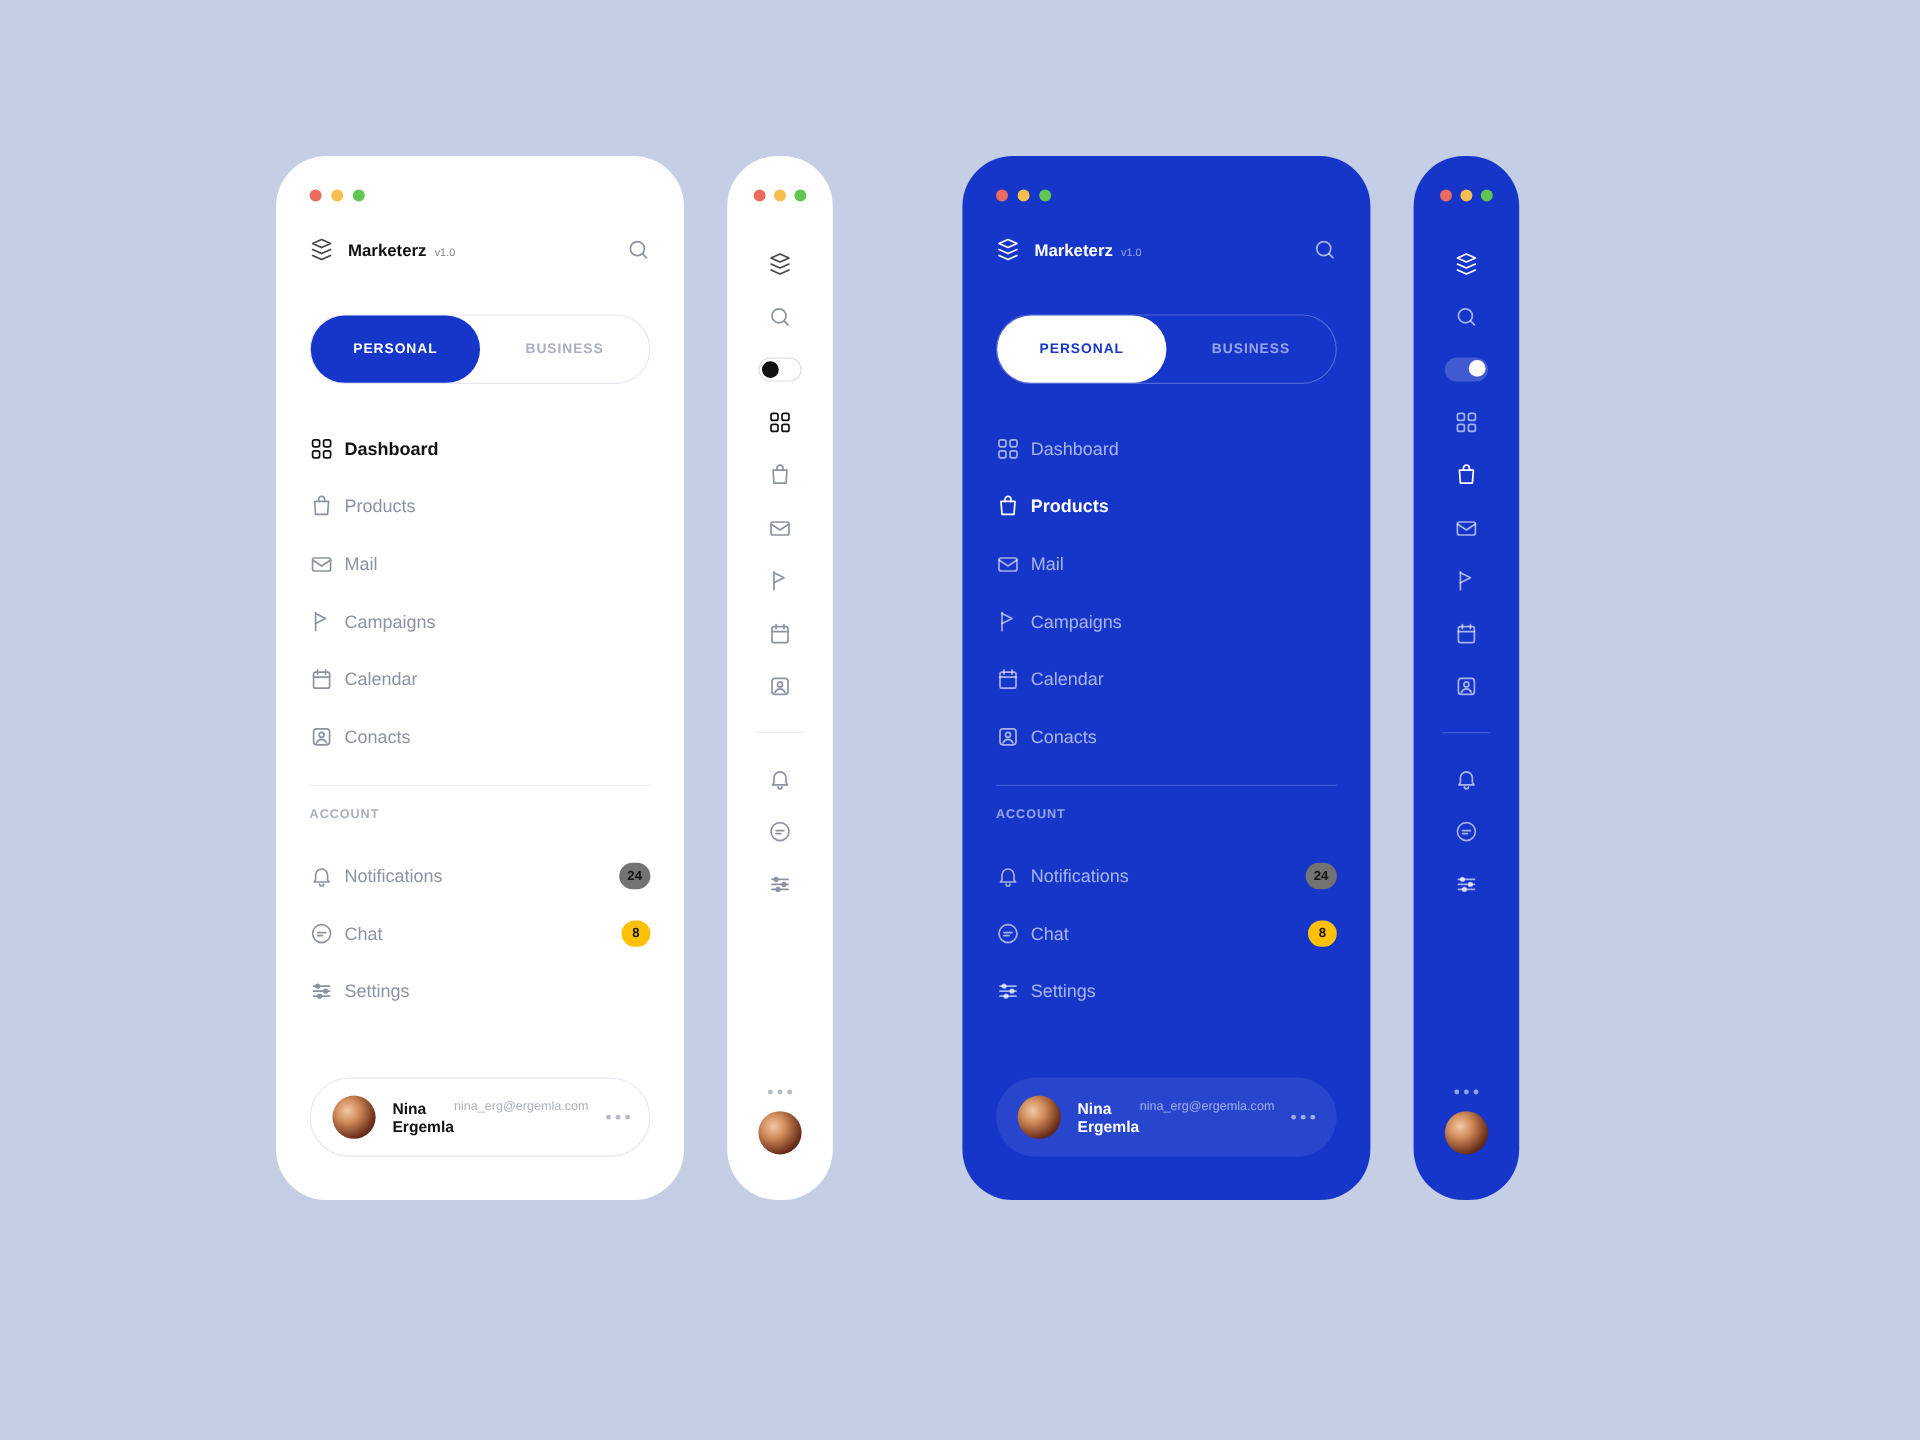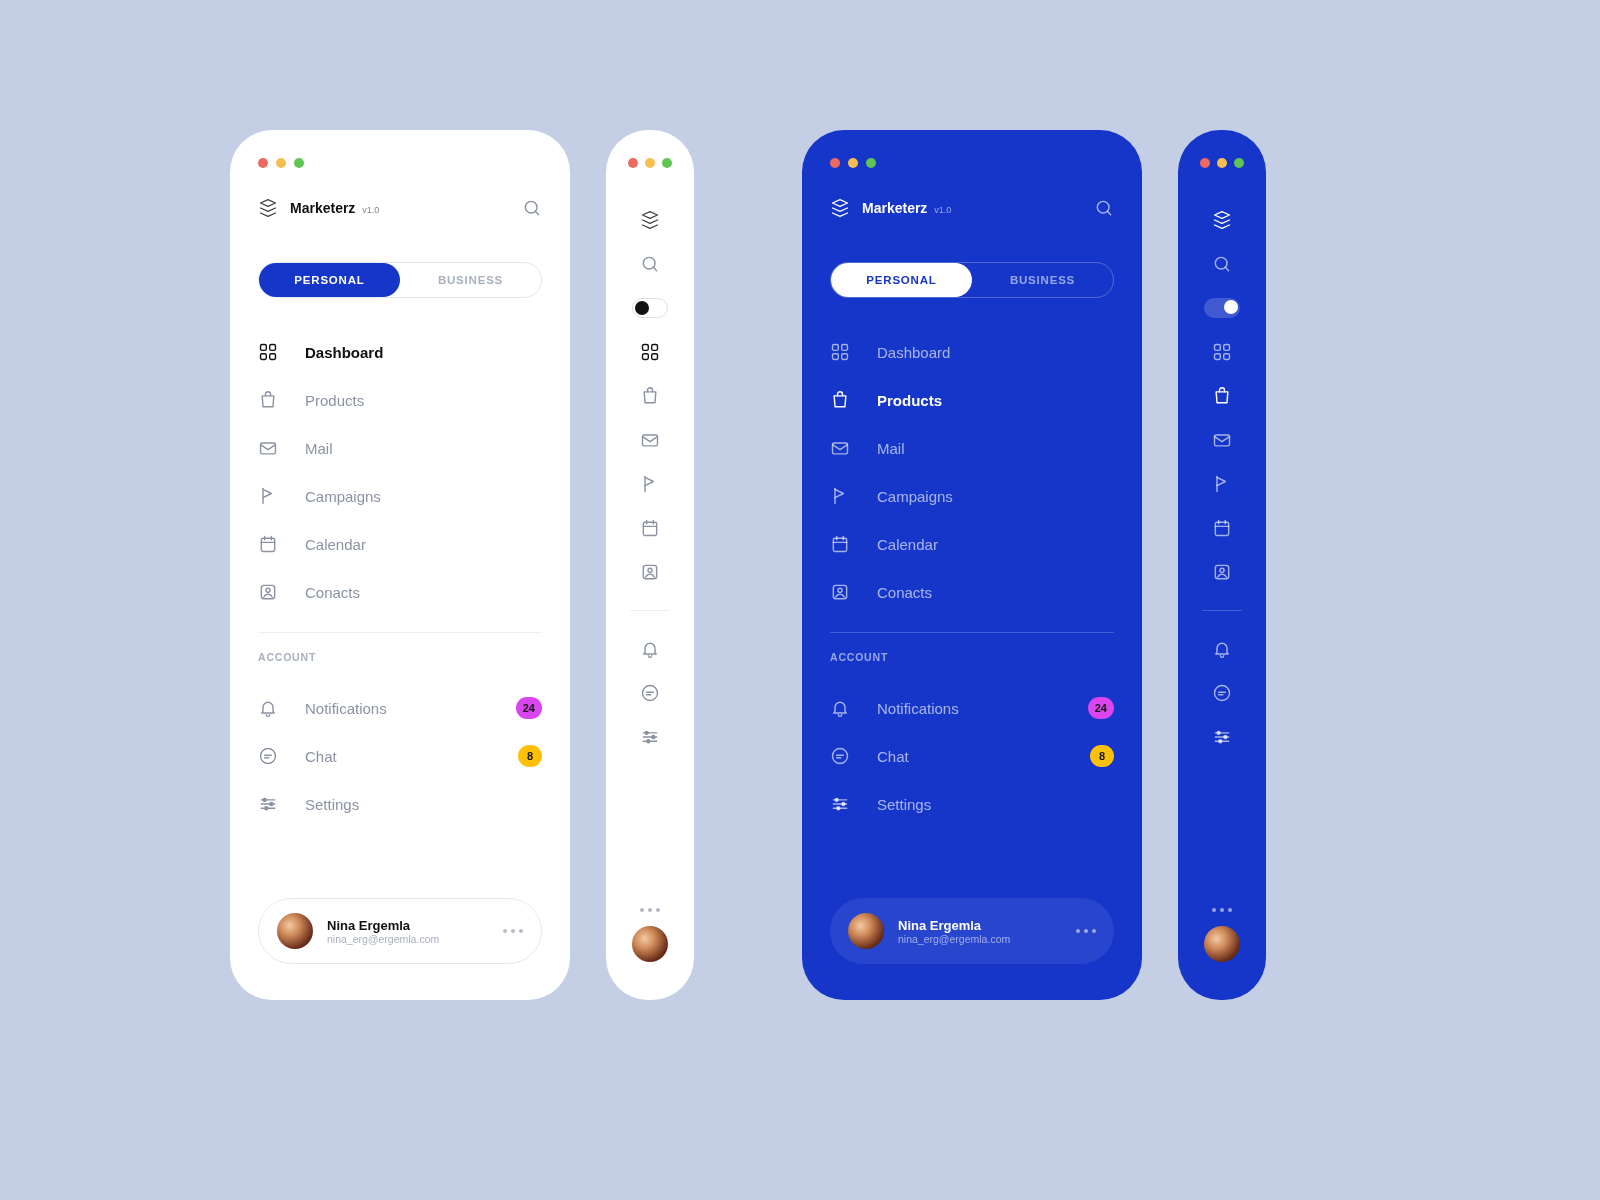--- a/index.html
+++ b/index.html
@@ -35,54 +35,54 @@
 .narrow .traffic { margin-left:0; justify-content: center; width:100%; gap:7px; }
 .dot { width:10px; height:10px; border-radius:50%; }
 .red{background:#ED6A5E;} .yellow{background:#F5BF4F;} .green{background:#61C554;}
 
 .brand-row { display:flex; align-items:center; justify-content:space-between; margin-bottom:44px; }
 .brand { display:flex; align-items:center; gap:12px; }
 .brand-name { font-size:14px; font-weight:600; }
 .brand-ver { font-size:9px; font-weight:400; opacity:.55; margin-left:3px; }
 .light .brand-name{ color:#111; } .dark .brand-name{ color:#fff; }
 
-.tabs { display:flex; border-radius:999px; padding:0; margin-bottom:30px; width:100%; height:36px; position:relative; }
+.tabs { display:flex; border-radius:999px; padding:0; margin-bottom:30px; width:100%; height:58px; position:relative; }
 .light .tabs{ border:1px solid #E6E8EE; }
 .dark .tabs{ border:1px solid rgba(255,255,255,.25); }
 .tab { flex:1; display:flex; align-items:center; justify-content:center; font-size:11.5px; font-weight:700; letter-spacing:.8px; border-radius:999px; }
 .light .tab.on { background:#1636C9; color:#fff; }
 .light .tab.off { color:#A9B0BE; }
 .dark .tab.on { background:#fff; color:#1636C9; }
 .dark .tab.off { color:rgba(255,255,255,.55); }
 
 .nav { display:flex; flex-direction:column; gap:0; }
-.nav-item { display:flex; align-items:center; gap:27px; height:48px; font-size:15px; cursor:pointer; }
+.nav-item { display:flex; align-items:center; gap:9px; height:48px; font-size:15px; cursor:pointer; }
 .light .nav-item { color:#8b93a3; }
 .light .nav-item.active { color:#111; font-weight:600; }
 .dark .nav-item { color:rgba(255,255,255,.62); }
 .dark .nav-item.active { color:#fff; font-weight:600; }
 
 .divider { height:1px; margin:16px 0 18px 0; }
 .light .divider{ background:#EDEFF4; }
 .dark .divider{ background:rgba(255,255,255,.2); }
 .narrow .divider{ width:40px; margin:16px 0; }
 
 .section-label { font-size:10.5px; font-weight:700; letter-spacing:.8px; margin-bottom:21px; }
 .light .section-label{ color:#A9B0BE; }
 .dark .section-label{ color:rgba(255,255,255,.55); }
 
 .row-with-badge { display:flex; align-items:center; justify-content:space-between; height:48px; }
 .badge { min-width:24px; height:22px; padding:0 7px; border-radius:11px; font-size:11px; font-weight:700; display:flex; align-items:center; justify-content:center; color:#14150f; }
-.badge-green{background:#d946ef;} .badge-yellow{background:#FFC107;}
+.badge-green{background:#737373;} .badge-yellow{background:#FFC107;}
 
 .user-card { position:absolute; bottom:36px; left:28px; right:28px; height:66px; border-radius:999px; display:flex; align-items:center; padding:0 18px; gap:14px; }
 .light .user-card{ border:1px solid #E6E8EE; }
 .dark .user-card{ background:rgba(255,255,255,.08); }
 .avatar { width:36px; height:36px; border-radius:50%; background: radial-gradient(circle at 35% 35%, #f3c9a5 0%, #d08b5a 30%, #6b2e1a 70%, #2a1410 100%); flex-shrink:0; }
-.user-info { flex:1; display:flex; flex-direction:column; }
+.user-info { flex:1; display:flex; }
 .user-name{ font-size:13px; font-weight:600; }
 .user-email{ font-size:10.5px; }
 .light .user-name{color:#111;} .light .user-email{color:#A9B0BE;}
 .dark .user-name{color:#fff;} .dark .user-email{color:rgba(255,255,255,.55);}
 .more-dots{display:flex;gap:4px;}
 .more-dots span{width:4px;height:4px;border-radius:50%;}
 .light .more-dots span{background:#B4BAC8;}
 .dark .more-dots span{background:rgba(255,255,255,.55);}
 
 

